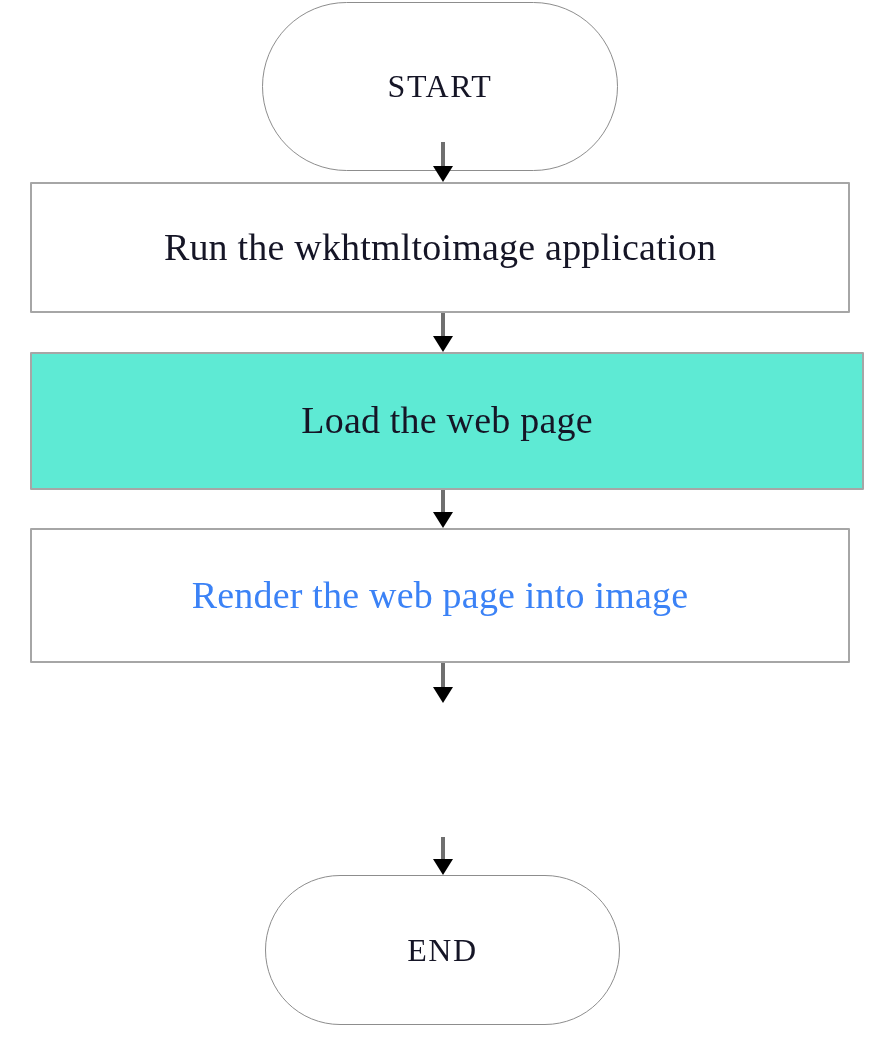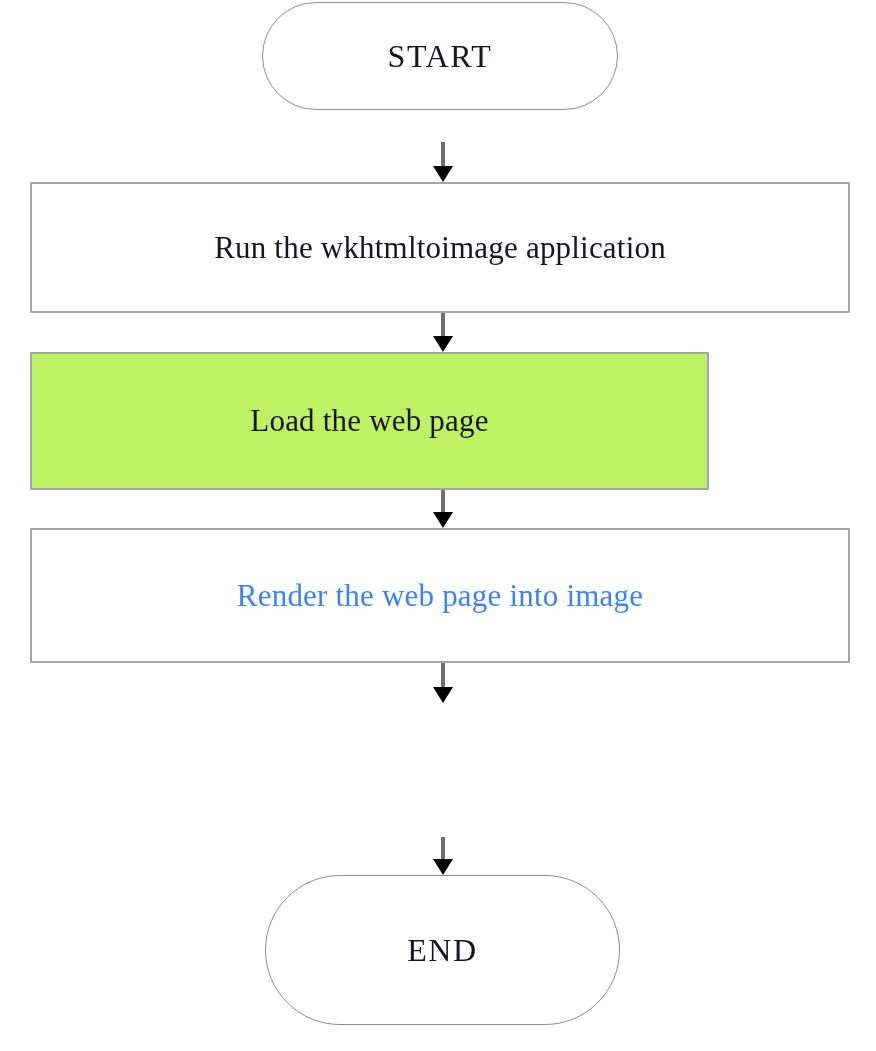--- a/index.html
+++ b/index.html
@@ -37,21 +37,21 @@
     border-color: #8d8d8d;
     border-width: 1.4px;
   }
   .node.process {
     border-radius: 1px;
     border-color: #a6a6a6;
     border-width: 2px;
   }
   .node-label {
     display: block;
-    font-size: 31px;
+    font-size: 38px;
     letter-spacing: 0.2px;
     white-space: nowrap;
     color: #151526;
   }
   .node.terminal .node-label {
     font-size: 32px;
     letter-spacing: 1.6px;
   }
 
   
@@ -75,29 +75,29 @@
     border-left: 10px solid transparent;
     border-right: 10px solid transparent;
     border-top: 16px solid #000000;
   }
 </style>
 </head>
 <body>
 
 <div id="canvas" style="width: 876px; height: 1051px; background: rgb(255, 255, 255);">
 
-  <div class="node terminal" id="node-start" style="left: 262px; top: 2px; width: 356px; height: 108px; background: rgb(255, 255, 255); border-color: rgb(141, 141, 141);">
+  <div class="node terminal" id="node-start" style="left: 262px; top: 2px; width: 356px; height: 169px; background: rgb(255, 255, 255); border-color: rgb(141, 141, 141);">
     <span class="node-label" style="color: rgb(21, 21, 38);">START</span>
   </div>
 
   <div class="node process" id="node-run-app" style="left: 30px; top: 182px; width: 820px; height: 131px; background: rgb(255, 255, 255); border-color: rgb(166, 166, 166);">
     <span class="node-label" style="color: rgb(21, 21, 38);">Run the wkhtmltoimage application</span>
   </div>
 
-  <div class="node process" id="node-load-page" style="left: 30px; top: 352px; width: 679px; height: 138px; background: #bef264; border-color: rgb(166, 166, 166);">
+  <div class="node process" id="node-load-page" style="left: 30px; top: 352px; width: 834px; height: 138px; background: #5eead4; border-color: rgb(166, 166, 166);">
     <span class="node-label" style="color: rgb(21, 21, 38);">Load the web page</span>
   </div>
 
   <div class="node process" id="node-render-page" style="left: 30px; top: 528px; width: 820px; height: 135px; background: rgb(255, 255, 255); border-color: rgb(166, 166, 166);">
     <span class="node-label" style="color: #3b82f6;">Render the web page into image</span>
   </div>
 
 
   <div class="node terminal" id="node-end" style="left: 265px; top: 875px; width: 355px; height: 150px; background: rgb(255, 255, 255); border-color: rgb(141, 141, 141); text-align: right;">
     <span class="node-label" style="color: rgb(21, 21, 38);">END</span>

